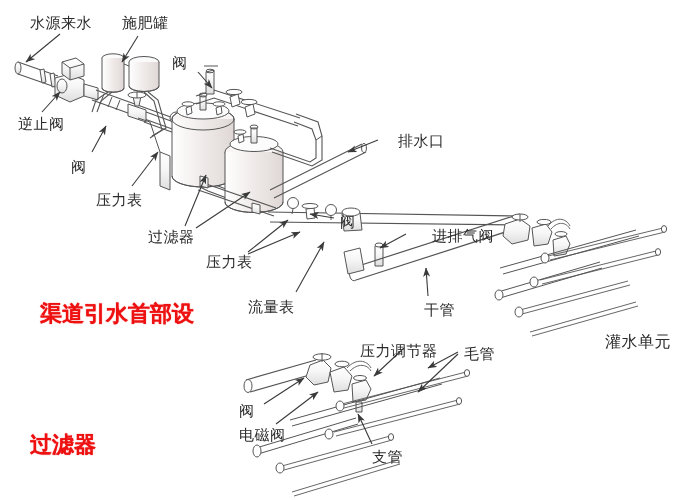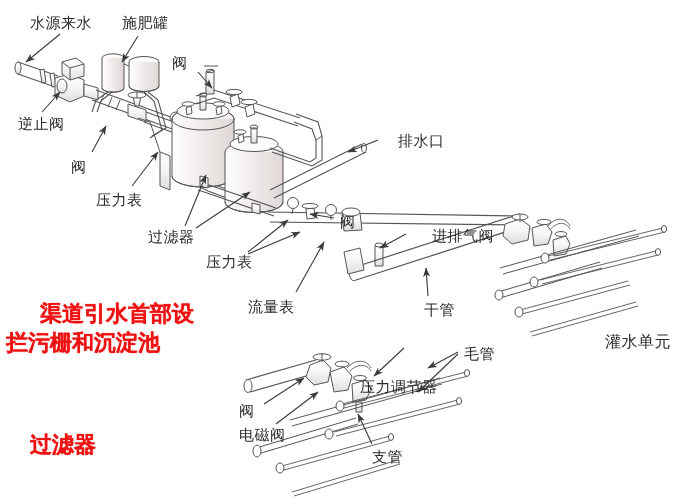--- a/index.html
+++ b/index.html
@@ -318,23 +318,22 @@
   <div class="lbl" style="left:71px;top:160px;">阀</div>
   <div class="lbl" style="left:96px;top:193px;">压力表</div>
   <div class="lbl" style="left:148px;top:230px;">过滤器</div>
   <div class="lbl" style="left:206px;top:255px;">压力表</div>
   <div class="lbl" style="left:248px;top:300px;">流量表</div>
   <div class="lbl" style="left:398px;top:134px;">排水口</div>
   <div class="lbl" style="left:340px;top:215px;">阀</div>
   <div class="lbl" style="left:432px;top:229px;text-align:right;">进排气阀</div>
   <div class="lbl" style="left:424px;top:303px;">干管</div>
   <div class="lbl" style="left:605px;top:297px;font-size:16px;margin-top:37px;">灌水单元</div>
-  <div class="lbl" style="left:360px;top:344px;margin-top:36px;">压力调节器</div>
+  <div class="lbl" style="left:360px;top:344px;">压力调节器</div>
   <div class="lbl" style="left:464px;top:347px;">毛管</div>
   <div class="lbl" style="left:239px;top:404px;">阀</div>
   <div class="lbl" style="left:239px;top:428px;">电磁阀</div>
   <div class="lbl" style="left:372px;top:450px;">支管</div>
 
   <div class="red" style="left:16px;top:300px;margin-left:24px;">渠道引水首部设</div>
-  <div class="red" style="left:6px;top:329px;">拦污栅和沉淀池</div>
   <div class="red" style="left:30px;top:431px;">过滤器</div>
 
 </div>
 
 </body></html>

